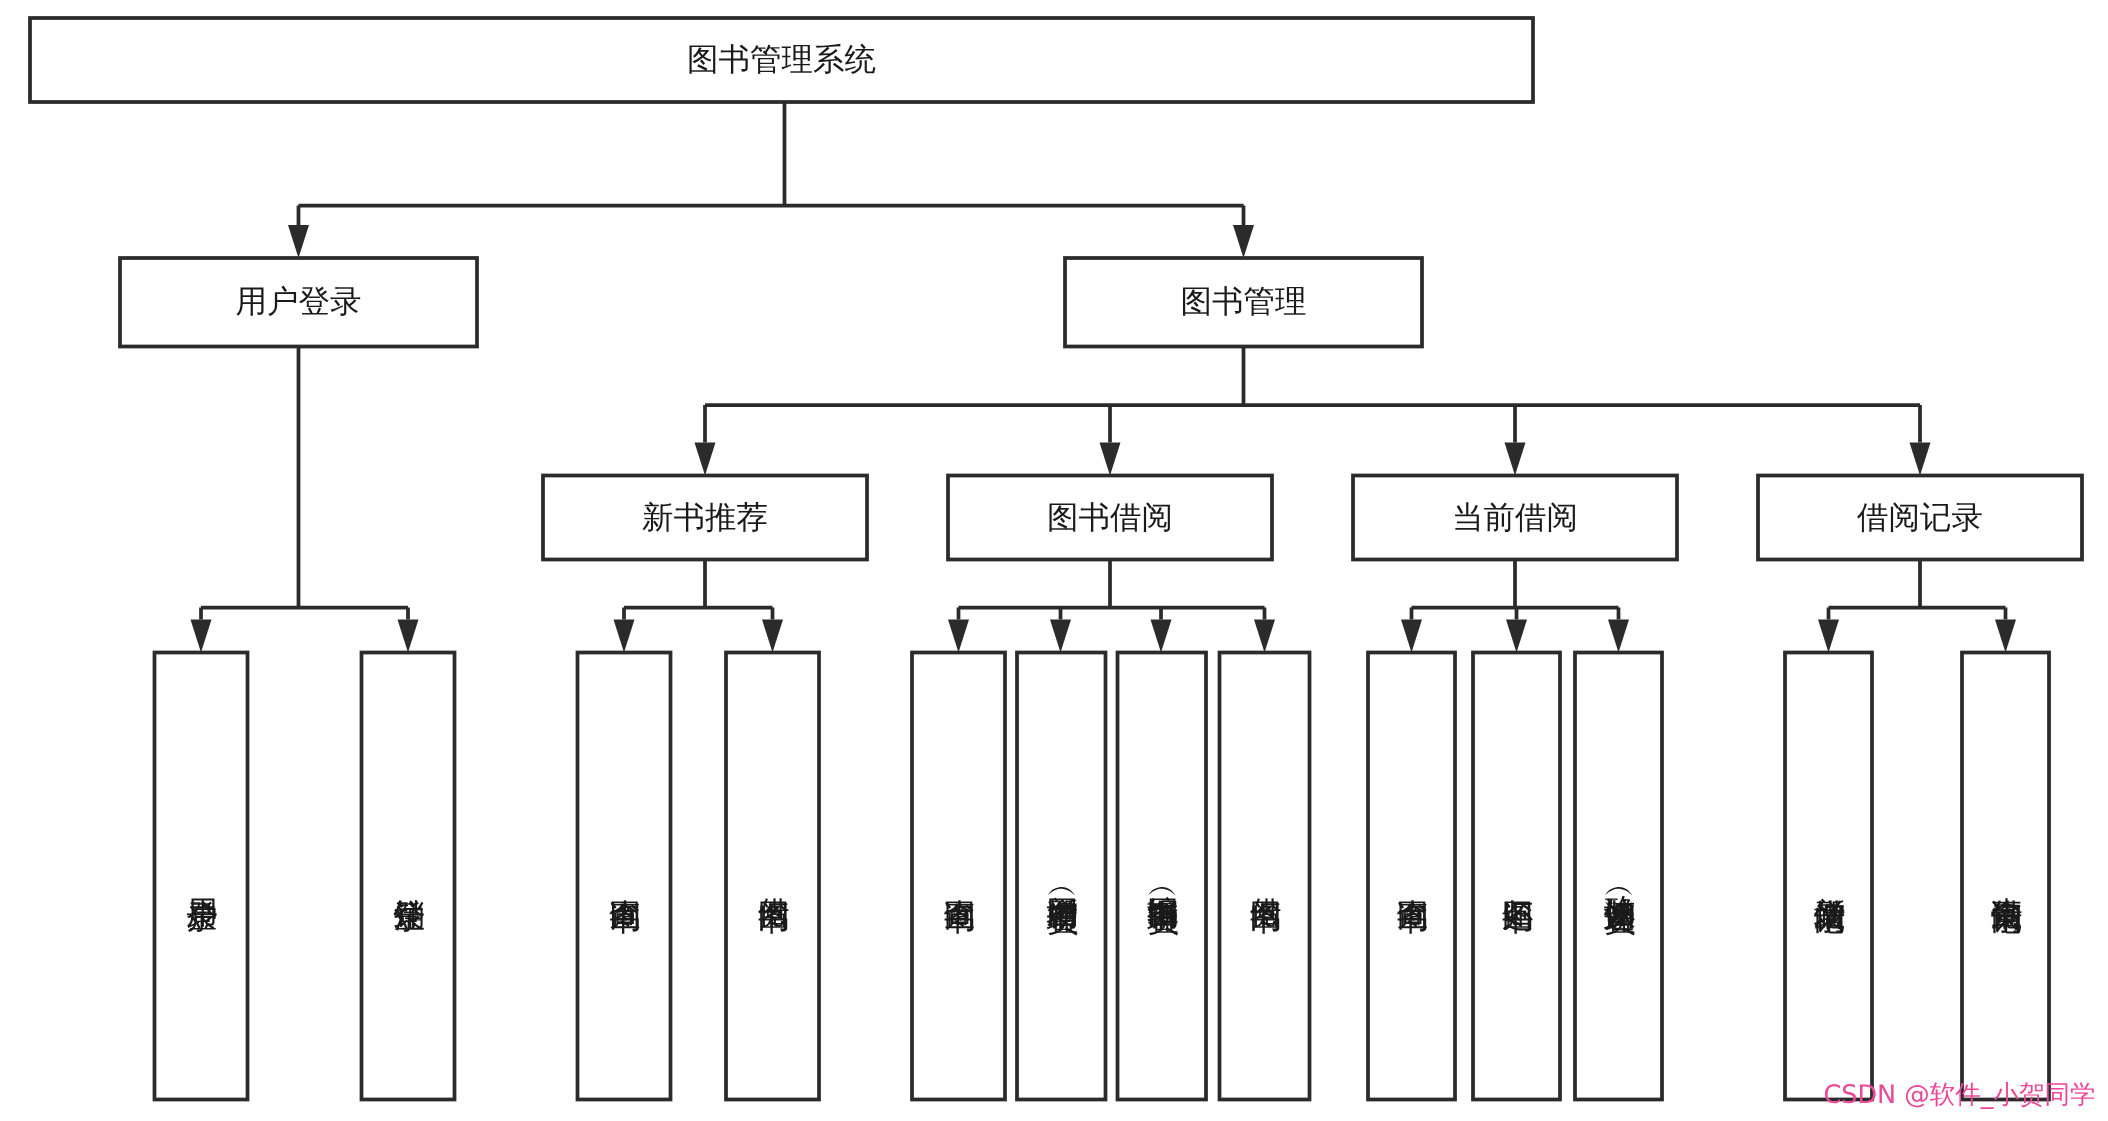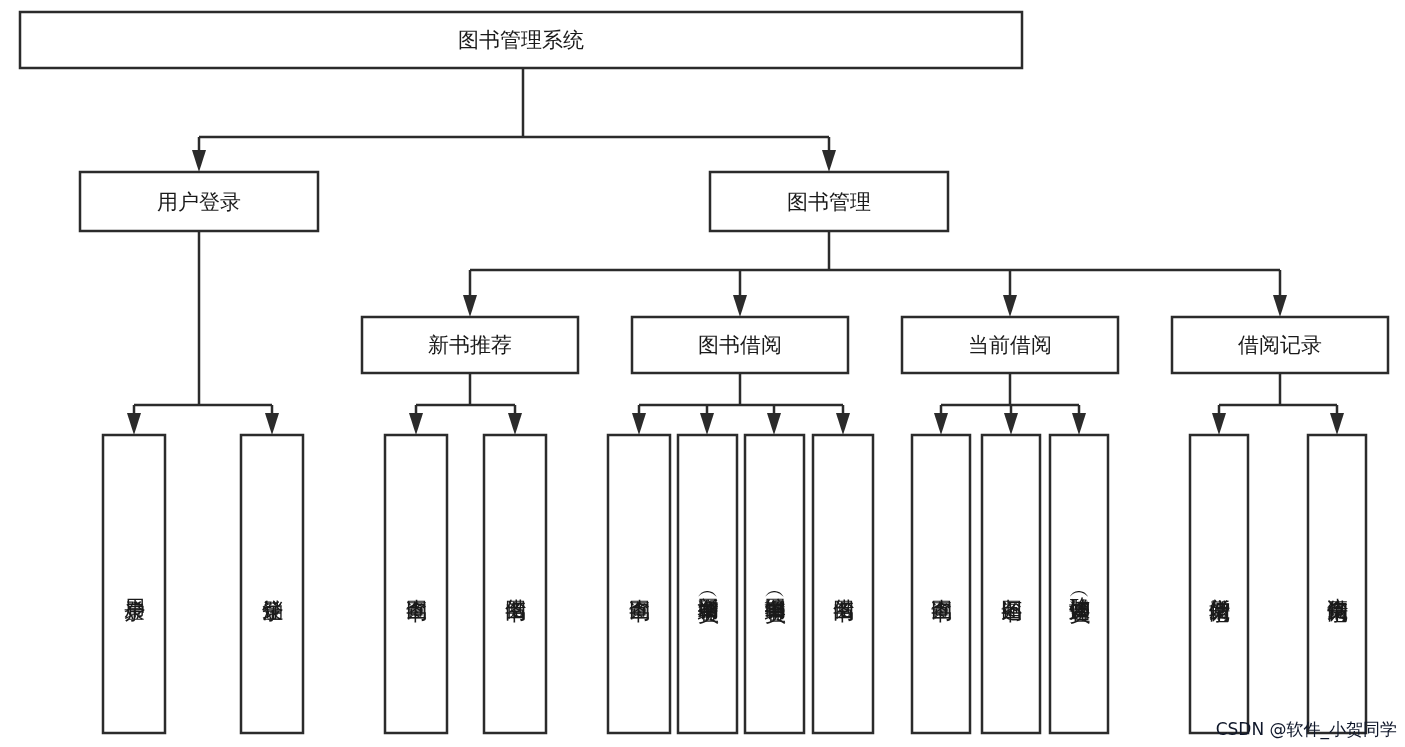--- a/index.html
+++ b/index.html
@@ -61,21 +61,21 @@
     letter-spacing: 1px;
     white-space: nowrap;
     pointer-events: none;
   }
   .watermark {
     position: absolute;
     right: 8px;
     bottom: 6px;
     font-family: "DejaVu Sans", "Liberation Sans", sans-serif;
     font-size: 17px;
-    color: #0f172a;
+    color: #ec4899;
     white-space: nowrap;
   }
 </style>
 </head>
 <body>
 
 <div id="diagram-root">
 
   <svg class="diagram-canvas" viewBox="0 0 1405 747">
     <g id="connector-layer">

